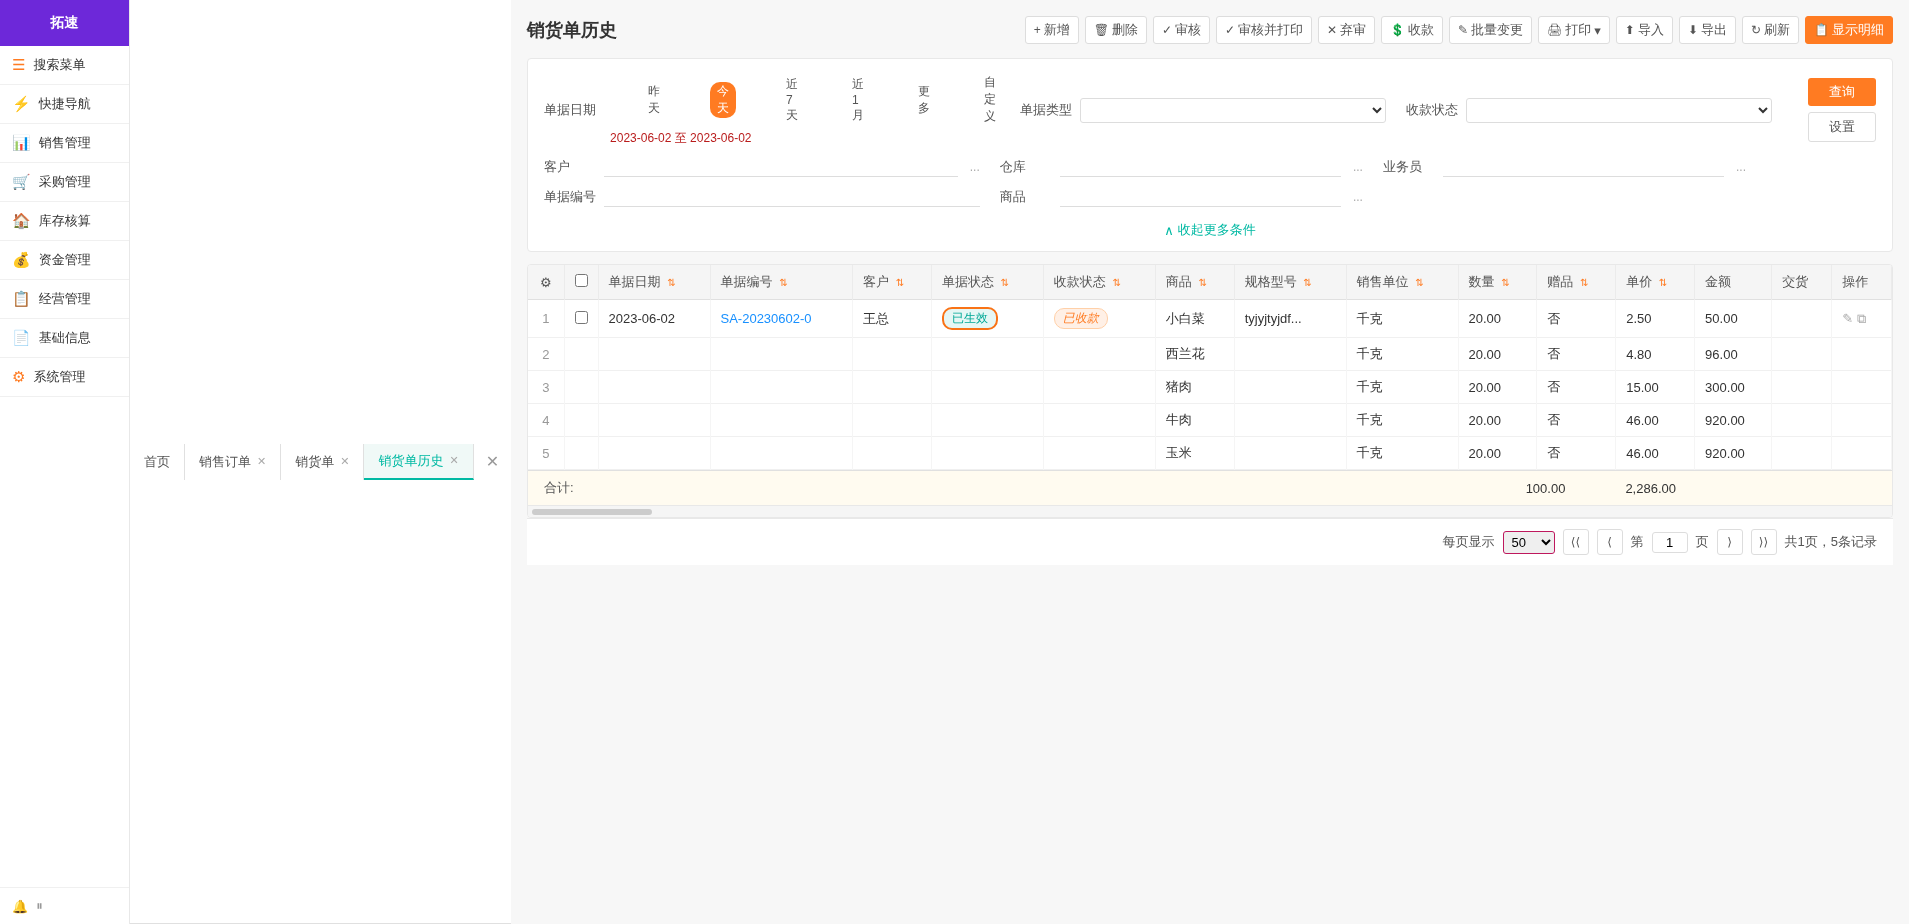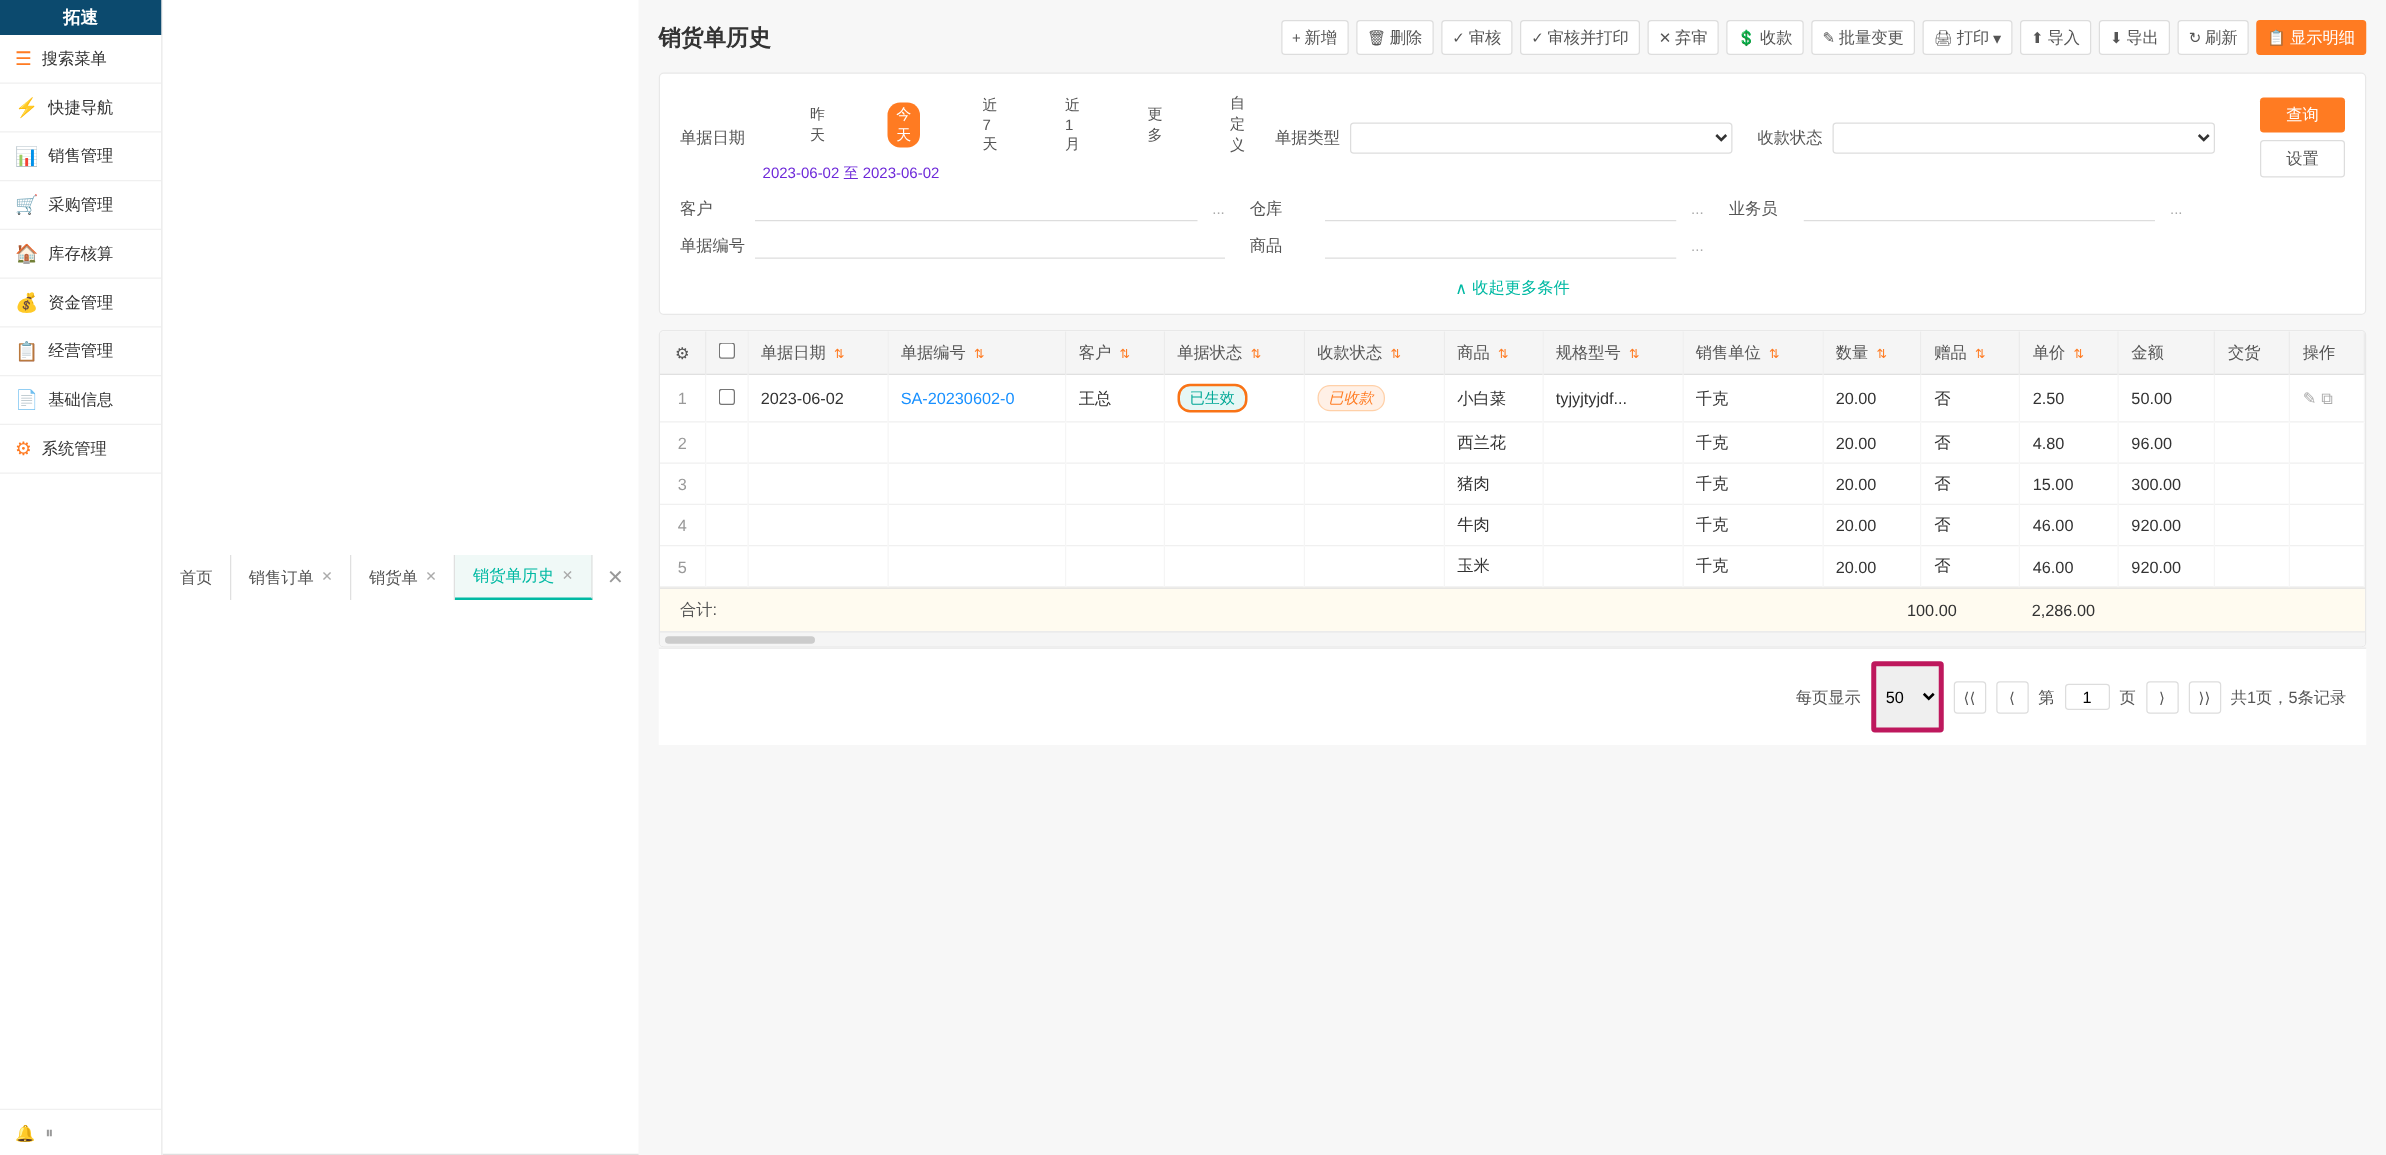--- a/index.html
+++ b/index.html
@@ -8,22 +8,22 @@
     
     .sidebar {
       width: 130px;
       background: #fff;
       border-right: 1px solid #e8e8e8;
       display: flex;
       flex-direction: column;
       flex-shrink: 0;
     }
     .sidebar-logo {
-      height: 28px;
-      background: #0c4a6e;
+      height: 46px;
+      background: #6d28d9;
       display: flex;
       align-items: center;
       justify-content: center;
       color: #fff;
       font-size: 14px;
       font-weight: bold;
     }
     .sidebar-item {
       display: flex;
       align-items: center;
@@ -189,21 +189,21 @@
       margin-left: 40px;
     }
     .date-shortcut.active {
       background: #ff7b22;
       color: #fff;
       border-radius: 10px;
       padding: 1px 7px;
     }
     .date-range {
       font-size: 12px;
-      color: #6d28d9;
+      color: #b91c1c;
       margin-left: 6px;
     }
     .collapse-btn {
       display: flex;
       align-items: center;
       justify-content: center;
       padding: 4px;
       color: #00b9a3;
       cursor: pointer;
       font-size: 12px;
@@ -324,23 +324,23 @@
     }
     .page-input {
       width: 36px;
       border: 1px solid #ddd;
       border-radius: 3px;
       text-align: center;
       padding: 2px;
       font-size: 13px;
     }
     .page-size-select {
-      border: 4px solid #be185d;
+      border: 1px solid #be185d;
       border-radius: 3px;
-      padding: 16px 4px;
+      padding: 2px 4px;
       font-size: 13px;
     }
 
     
     .scroll-bar-area {
       height: 12px;
       background: #f5f5f5;
       border-top: 1px solid #e8e8e8;
       display: flex;
       align-items: center;

